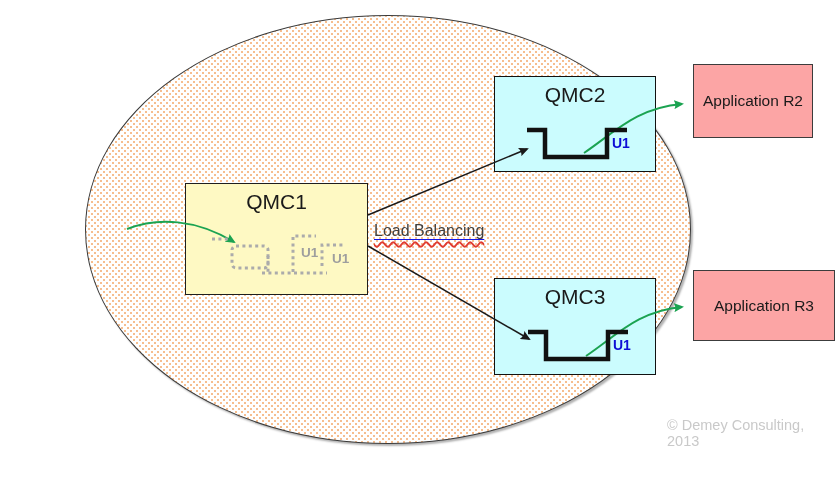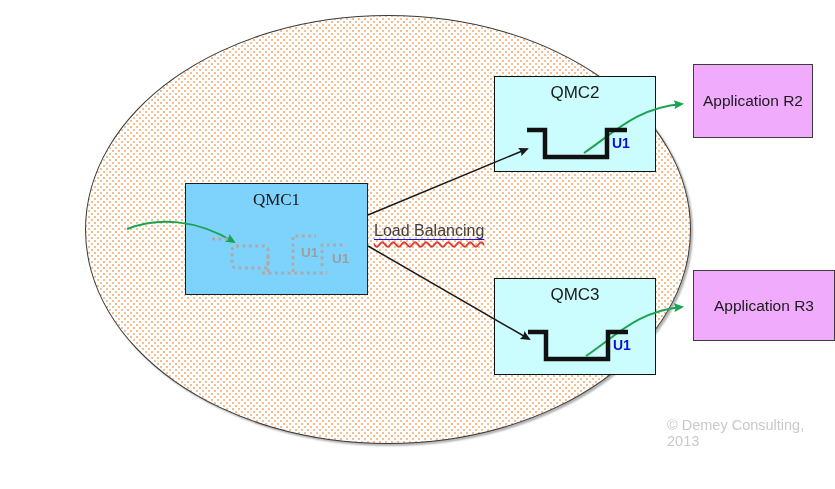--- a/index.html
+++ b/index.html
@@ -20,32 +20,32 @@
     background-size:6px 6px, 6px 6px;
     background-position:0 0, 3px 3px;
     box-shadow:2px 2px 2px rgba(0,0,0,0.30);
     z-index:1;
   }
   .node {
     position:absolute; box-sizing:border-box; z-index:2;
     display:flex; align-items:center; justify-content:center;
     color:#1a1a1a;
   }
-  .tan   { background:#f0abfc; border:1.9px solid #3c3c3c; font-size:15.5px; }
-  .green { background:#7dd3fc; border:1.9px solid #1e1e1e;font-family:Liberation Serif, serif; }
+  .tan   { background:#fca5a5; border:1.9px solid #3c3c3c; font-size:15.5px; }
+  .green { background:#fef9c3; border:1.9px solid #1e1e1e; }
   .cyan  { background:#CBFCFE; border:1.9px solid #111111; }
   #app-e  { left:12px;  top:212px; width:114px; height:71px; }
   #qmc1   { left:185px; top:183px; width:183px; height:112px; }
   #qmc2   { left:494px; top:76px;  width:162px; height:96px;  }
   #qmc3   { left:494px; top:278px; width:162px; height:97px;  }
   #app-r2 { left:693px; top:64px;  width:120px; height:74px;  }
   #app-r3 { left:693px; top:270px; width:142px; height:71px;  }
   .qmc-title {
     position:absolute; left:0; top:6px; width:100%; text-align:center;
-    font-size:17px; color:#1a1a1a;
+    font-size:21px; color:#1a1a1a;
   }
   .layer { position:absolute; left:0; top:0; z-index:3; pointer-events:none; }
   .u1-blue {
     position:absolute; z-index:4; font-size:14px; font-weight:bold; color:#0F0FD6;
   }
   .u1-gray {
     position:absolute; z-index:4; font-size:13.5px; font-weight:bold; color:#9E9E9E;
   }
   #qmc2-u1  { left:612px; top:135px; }
   #qmc3-u1  { left:613px; top:337px; }

